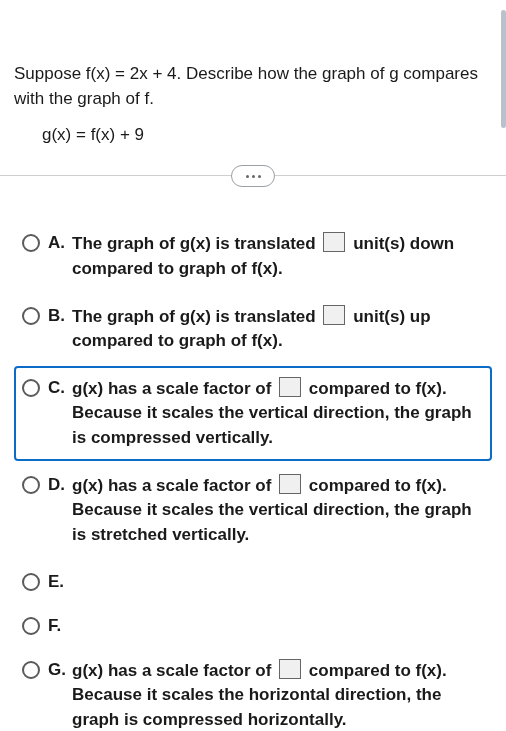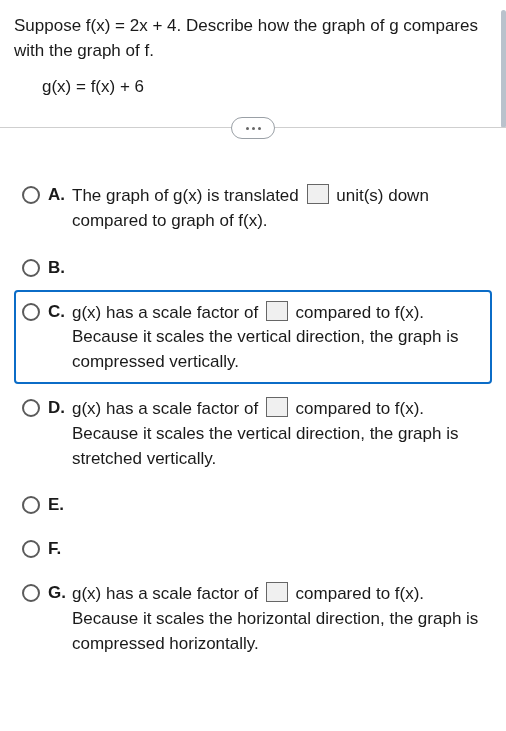--- a/index.html
+++ b/index.html
@@ -19,21 +19,21 @@
   }
   .scrollbar {
     position: absolute;
     right: 0;
     top: 10px;
     width: 5px;
     height: 118px;
     background: #b9c2cc;
     border-radius: 3px;
   }
-  .question { line-height: 1.45; margin-bottom: 14px; padding-right: 10px; }
+  .question { line-height: 1.45; margin-bottom: 14px; padding-right: 10px; margin-top: 48px; }
   .subeq { margin-left: 28px; margin-bottom: 12px; }
   .divider-row {
     border-top: 1px solid #cfcfcf;
     margin: 30px -14px 0 -14px;
     position: relative;
     height: 2px;
   }
   .pill {
     position: absolute;
     left: 50%;
@@ -71,57 +71,58 @@
     margin-top: 3px;
     background: #fff;
   }
   .letter {
     flex: 0 0 auto;
     width: 24px;
     font-weight: bold;
     margin-left: 8px;
     margin-top: 2px;
   }
-  .stem { flex: 1 1 auto; line-height: 1.45; margin-top: 1px; }
+  .stem { flex: 1 1 auto; line-height: 1.45; margin-top: 1px; font-weight: bold; }
   .blank {
     display: inline-block;
     width: 22px;
     height: 20px;
     border: 1px solid #666;
     background: #f0f0f0;
     vertical-align: -3px;
     margin: 0 3px;
   }
 </style>
 </head>
 <body>
 
 <div class="content">
   <div class="scrollbar"></div>
 
   <div class="question">Suppose f(x) = 2x + 4. Describe how the graph of g compares with the graph of f.</div>
-  <div class="subeq">g(x) = f(x) + 6</div>
+  <div class="subeq">g(x) = f(x) + 9</div>
 
   <div class="divider-row">
     <div class="pill">
       <span></span>
         <span></span>
         <span></span>
     </div>
   </div>
 
   <div class="options" id="options">
       <div class="option">
         <div class="radio"></div>
         <div class="letter">A.</div>
         <div class="stem"><span>The graph of g(x) is translated </span><span class="blank"></span><span> unit(s) down compared to graph of f(x).</span></div>
       </div>
       <div class="option">
         <div class="radio"></div>
         <div class="letter">B.</div>
+        <div class="stem"><span>The graph of g(x) is translated </span><span class="blank"></span><span> unit(s) up compared to graph of f(x).</span></div>
       </div>
       <div class="option selected">
         <div class="radio"></div>
         <div class="letter">C.</div>
         <div class="stem"><span>g(x) has a scale factor of </span><span class="blank"></span><span> compared to f(x). Because it scales the vertical direction, the graph is compressed vertically.</span></div>
       </div>
       <div class="option">
         <div class="radio"></div>
         <div class="letter">D.</div>
         <div class="stem"><span>g(x) has a scale factor of </span><span class="blank"></span><span> compared to f(x). Because it scales the vertical direction, the graph is stretched vertically.</span></div>

